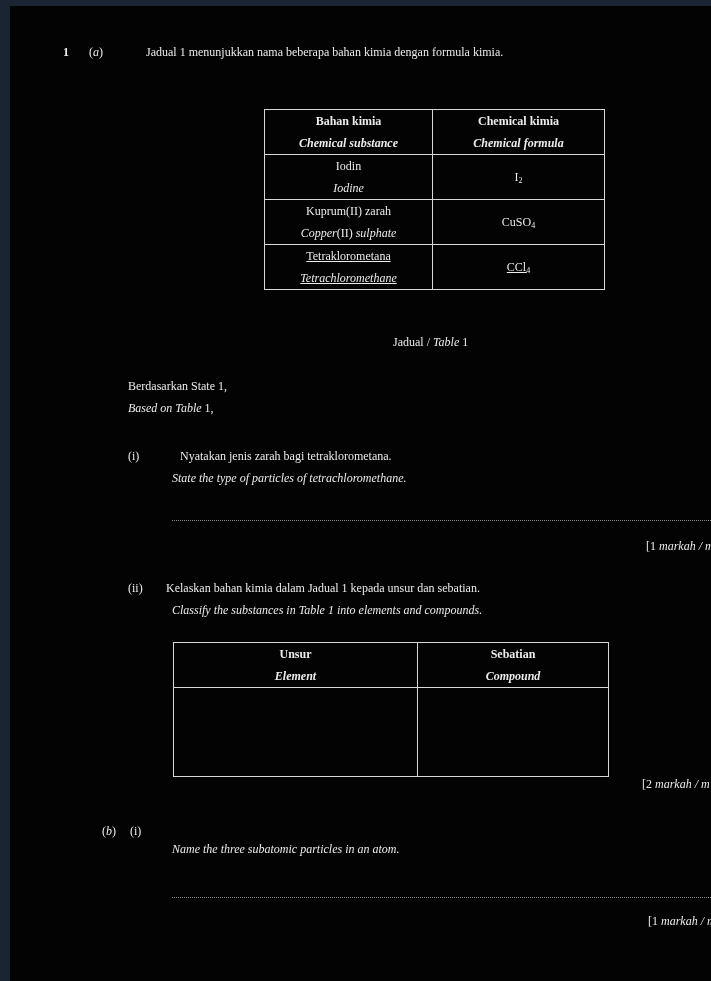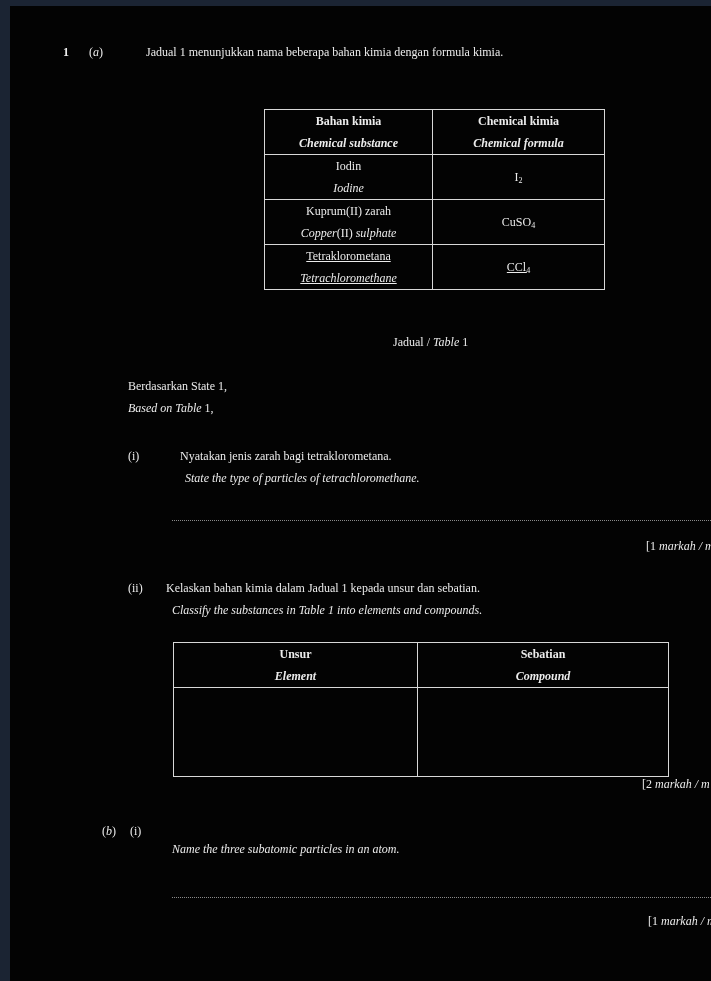--- a/index.html
+++ b/index.html
@@ -70,29 +70,29 @@
     </tr>
   </tbody>
     </table>
   <div class="abs t" style="left:383px; top:329px;"><span>Jadual / </span><span class="i">Table</span><span> 1</span></div>
 
   <div class="abs t" style="left:118px; top:373px;">Berdasarkan State 1,</div>
   <div class="abs t" style="left:118px; top:395px;"><span class="i">Based on Table</span><span> 1,</span></div>
 
   <div class="abs t" style="left:118px; top:443px;">(i)</div>
   <div class="abs t" style="left:162px; top:443px;margin-left:8px;">Nyatakan jenis zarah bagi tetraklorometana.</div>
-  <div class="abs t i" style="left:175px; top:465px;">State the type of particles of tetrachloromethane.</div>
+  <div class="abs t i" style="left:162px; top:465px;">State the type of particles of tetrachloromethane.</div>
   <div class="dots" style="left:162px; top:514px; width:539px;"></div>
   <div class="abs t" style="left:636px; top:533px;"><span>[1 </span><span class="i">markah / m</span></div>
 
   <div class="abs t" style="left:118px; top:575px;">(ii)</div>
   <div class="abs t" style="left:156px; top:575px;">Kelaskan bahan kimia dalam Jadual 1 kepada unsur dan sebatian.</div>
   <div class="abs t i" style="left:162px; top:597px;">Classify the substances in Table 1 into elements and compounds.</div>
 
-  <table class="tbl" style="left:163px; top:636px; width:496px;">
+  <table class="tbl" style="left:163px; top:636px; width:436px;">
     <tbody>
         <tr style="height:44px;">
       <td style="width:243px;" class="cell2">
         <div class="b">Unsur</div>
         <div class="b i">Element</div>
       </td>
       <td class="cell2">
         <div class="b">Sebatian</div>
         <div class="b i">Compound</div>
       </td>

